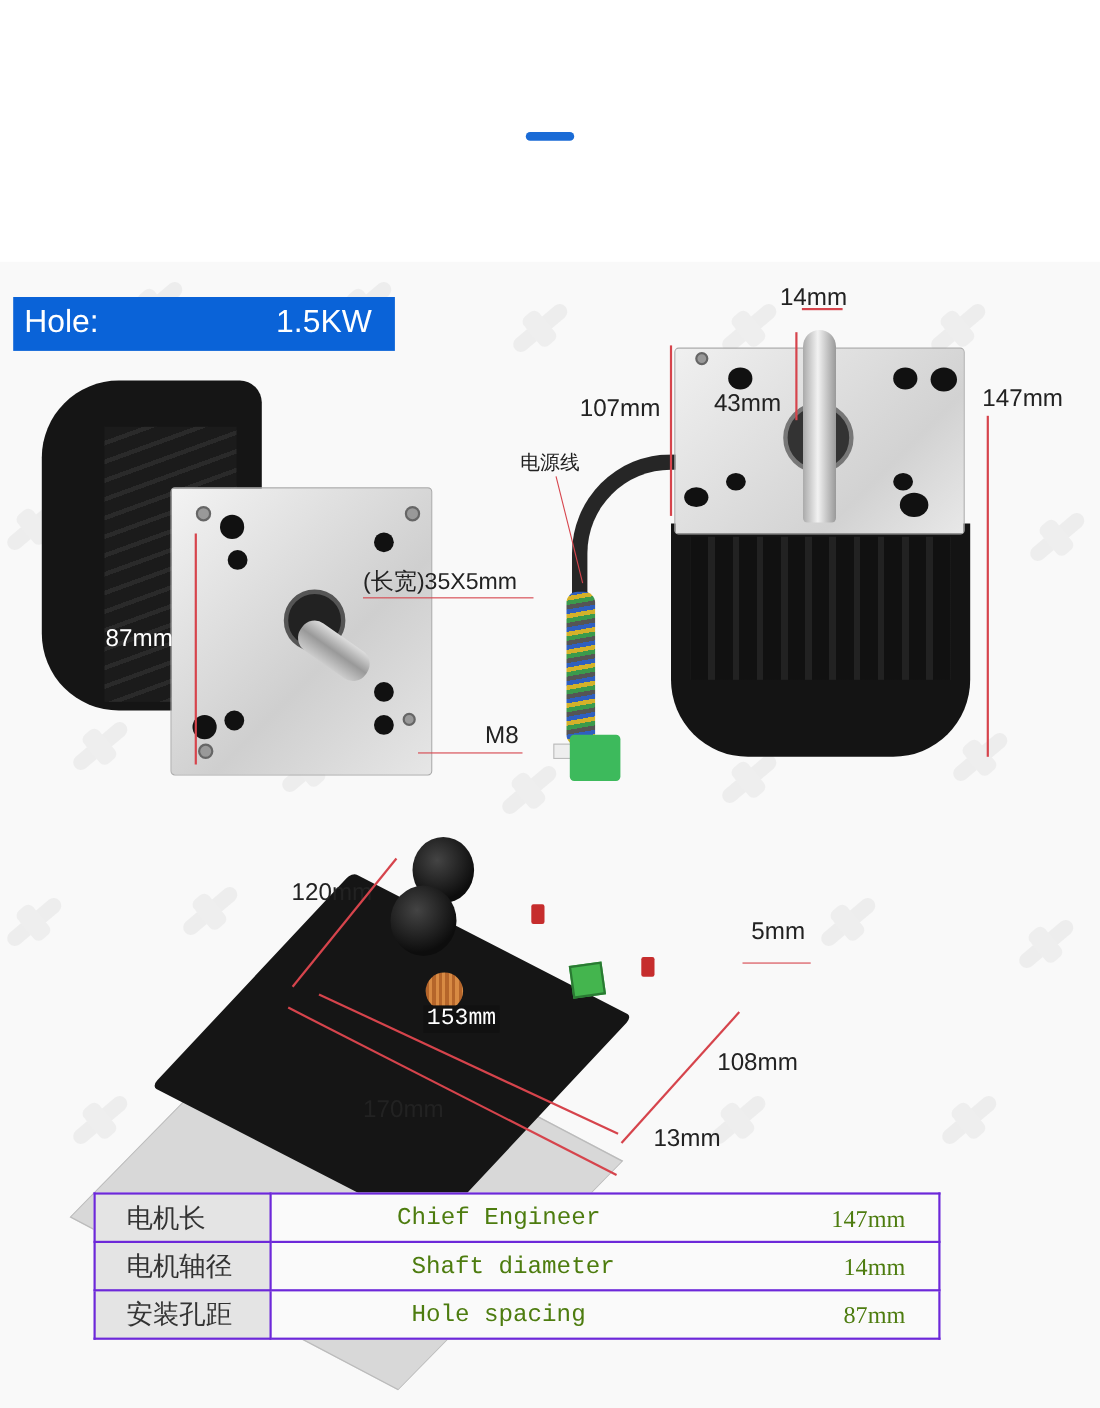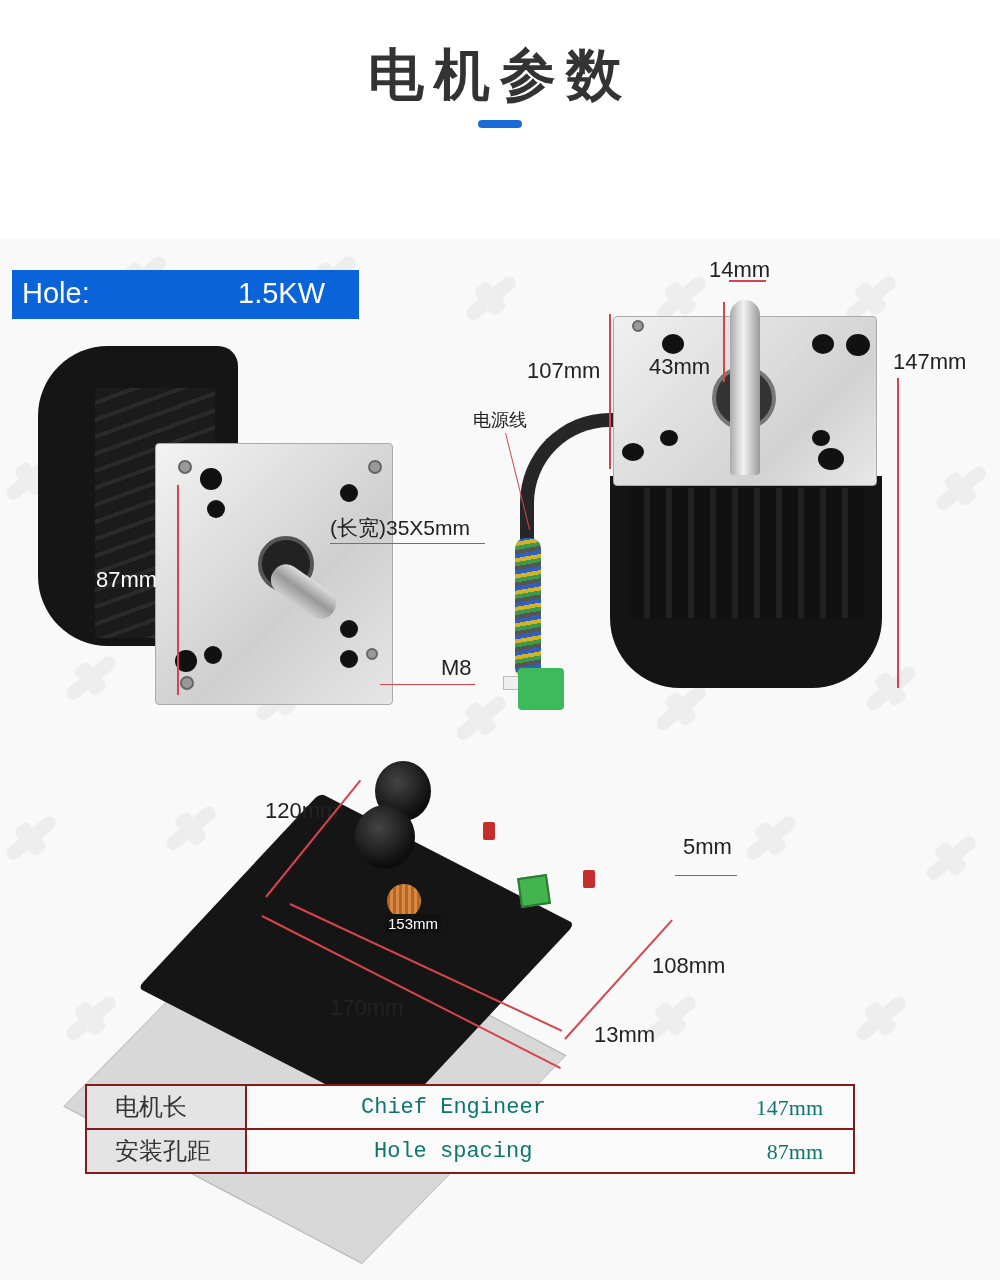--- a/index.html
+++ b/index.html
@@ -12,21 +12,21 @@
   .title-en { position: absolute; left: 0; width: 1000px; top: 146px; text-align: center; font-size: 18px; color: #333; font-family: "Liberation Sans", sans-serif; letter-spacing: 0.5px; }
 
   .stage { position: absolute; left: 0; top: 238px; width: 1000px; height: 1042px; background: #f9f9f9; overflow: hidden; }
 
   .wm { position: absolute; width: 70px; height: 34px; opacity: 0.35; transform: rotate(-40deg); }
   .wm .blob { position: absolute; left: 0; top: 10px; width: 60px; height: 14px; background: #d9d9d9; border-radius: 8px; }
   .wm .blob2 { position: absolute; left: 20px; top: 0; width: 18px; height: 34px; background: #dcdcdc; border-radius: 6px; }
 
   .model-badge { position: absolute; left: 12px; top: 32px; width: 347px; height: 49px; background: #0a63d8; color: #fff; font-family: "Liberation Sans", sans-serif; font-size: 29px; }
   .model-badge .lbl { position: absolute; left: 10px; top: 7px; }
-  .model-badge .val { position: absolute; left: 226px; top: 7px; }
+  .model-badge .val { position: absolute; left: 239px; top: 7px; }
 
   .dim { position: absolute; font-family: "Liberation Sans", sans-serif; font-size: 22px; color: #222; white-space: nowrap; }
   .dim.cn { font-size: 18px; }
   .rline { position: absolute; background: #d6444c; }
 
   
   .m1-body { position: absolute; left: 38px; top: 108px; width: 200px; height: 300px; background: #151515; border-radius: 70px 20px 20px 70px; }
   .m1-fins { position: absolute; left: 95px; top: 150px; width: 120px; height: 250px; background: repeating-linear-gradient(160deg, #1b1b1b 0 12px, #2a2a2a 12px 16px); }
   .m1-plate { position: absolute; left: 155px; top: 205px; width: 238px; height: 262px; background: linear-gradient(135deg, #f3f3f3 0%, #cfcfcf 60%, #e6e6e6 100%); border: 1px solid #aaa; border-radius: 4px; }
   .hole { position: absolute; border-radius: 50%; background: #111; }
@@ -45,35 +45,34 @@
   .connector { position: absolute; left: 518px; top: 430px; width: 46px; height: 42px; background: #3dba5c; border-radius: 4px; }
   .connector2 { position: absolute; left: 503px; top: 438px; width: 18px; height: 14px; background: #eee; border: 1px solid #bbb; }
 
   
   .heatsink { position: absolute; left: 268px; top: 660px; width: 420px; height: 225px; background: #d8d8d8; transform: skewX(-30deg) rotate(22deg); transform-origin: left top; border: 1px solid #bbb; }
   .pcb { position: absolute; left: 320px; top: 555px; width: 350px; height: 210px; background: #151515; transform: skewX(-28deg) rotate(22deg); transform-origin: left top; border-radius: 6px; }
   .cap { position: absolute; border-radius: 50%; background: radial-gradient(circle at 40% 35%, #444, #0d0d0d 70%); }
   .green-conn { position: absolute; left: 519px; top: 638px; width: 30px; height: 30px; background: #44b54e; border: 2px solid #2a7a33; transform: rotate(-8deg); }
   .red-part { position: absolute; width: 12px; height: 18px; background: #c62d2d; border-radius: 2px; }
   .coil { position: absolute; left: 387px; top: 886px; width: 34px; height: 34px; border-radius: 50%; background: repeating-linear-gradient(90deg, #b5652a 0 3px, #d88a43 3px 6px); }
-  .label-153 { position: absolute; left: 385px; top: 676px; background: #111; color: #fff; font-family: Liberation Sans, sans-serif; font-size: 15px; padding: 1px 3px; }
+  .label-153 { position: absolute; left: 385px; top: 676px; background: #111; color: #fff; font-family: Liberation Mono, monospace; font-size: 21px; padding: 1px 3px; }
 
   
   .spec-table { position: absolute; left: 85px; top: 846px; width: 770px; border-collapse: collapse; background: #fafafa; }
-  .spec-table td { border: 2px solid #7f1d1d; height: 44px; font-family: "DejaVu Serif", "Liberation Serif", serif; }
+  .spec-table td { border: 2px solid #6d28d9; height: 44px; font-family: "DejaVu Serif", "Liberation Serif", serif; }
   .spec-table td.c1 { width: 160px; background: #e4e4e4; font-size: 24px; padding-left: 28px; color: #333; }
-  .spec-table td.c2 { font-family: "Liberation Mono", "DejaVu Sans Mono", monospace; font-size: 22px; color: #0f766e; position: relative; }
+  .spec-table td.c2 { font-family: "Liberation Mono", "DejaVu Sans Mono", monospace; font-size: 22px; color: #4d7c0f; position: relative; }
   .spec-table .en { position: absolute; top: 9px; }
   .spec-table .v { position: absolute; right: 30px; top: 9px; font-family: "Liberation Serif", serif; font-size: 22px; }
 </style>
 </head>
 <body>
 
 <div class="header">
-  <div class="title-cn">电机参数</div>
   <div class="title-bar"></div>
 </div>
 
 <div class="stage">
 
   <div class="wm" style="left:110px;top:20px">
       <div class="blob"></div>
       <div class="blob2"></div>
     </div>
   <div class="wm" style="left:300px;top:20px">
@@ -241,20 +240,27 @@
   <table class="spec-table">
     <tbody>
         <tr>
       <td class="c1">电机长</td>
       <td class="c2">
         <span class="en" style="left:114px">Chief Engineer</span>
         <span class="v">147mm</span>
       </td>
     </tr>
     <tr>
+      <td class="c1">电机轴径</td>
+      <td class="c2">
+        <span class="en" style="left:127px">Shaft diameter</span>
+        <span class="v">14mm</span>
+      </td>
+    </tr>
+    <tr>
       <td class="c1">安装孔距</td>
       <td class="c2">
         <span class="en" style="left:127px">Hole spacing</span>
         <span class="v">87mm</span>
       </td>
     </tr>
   </tbody>
     </table>
 </div>
 

